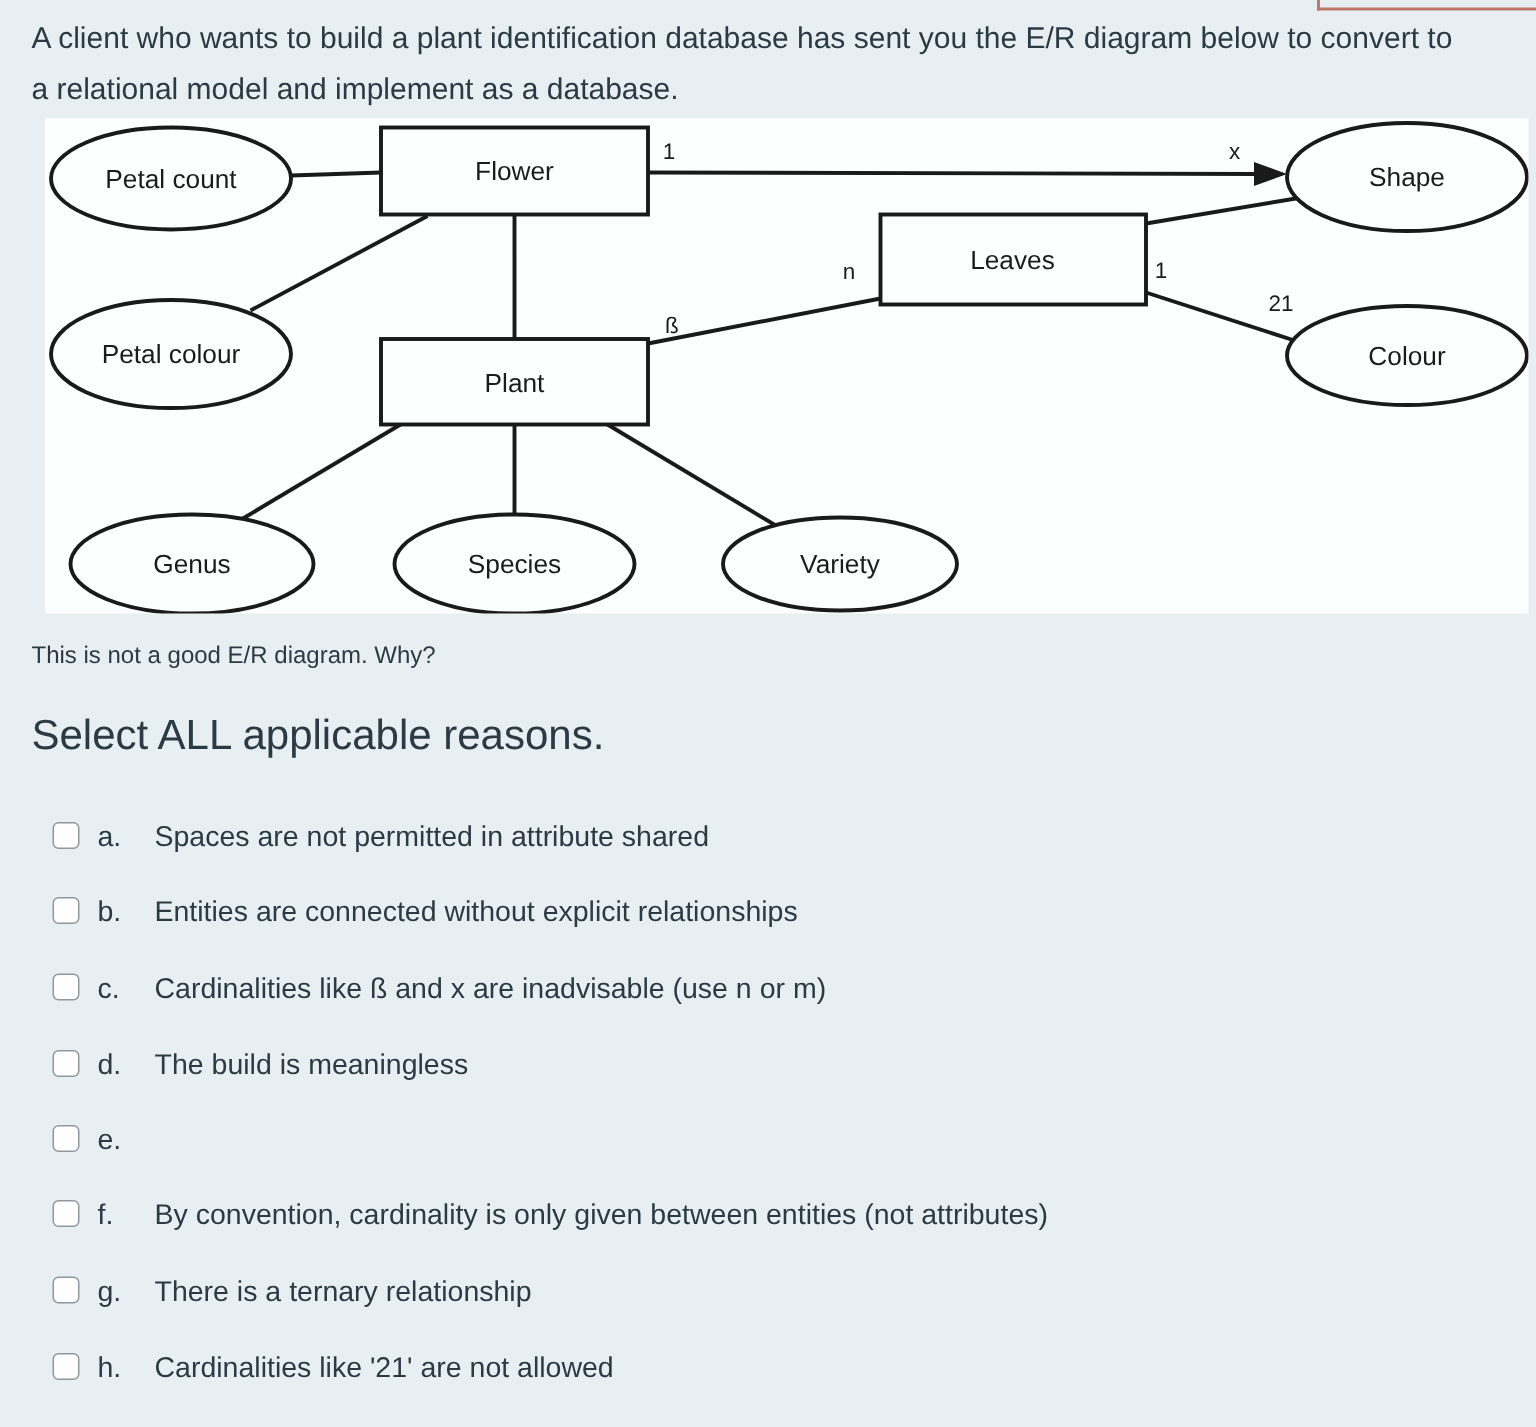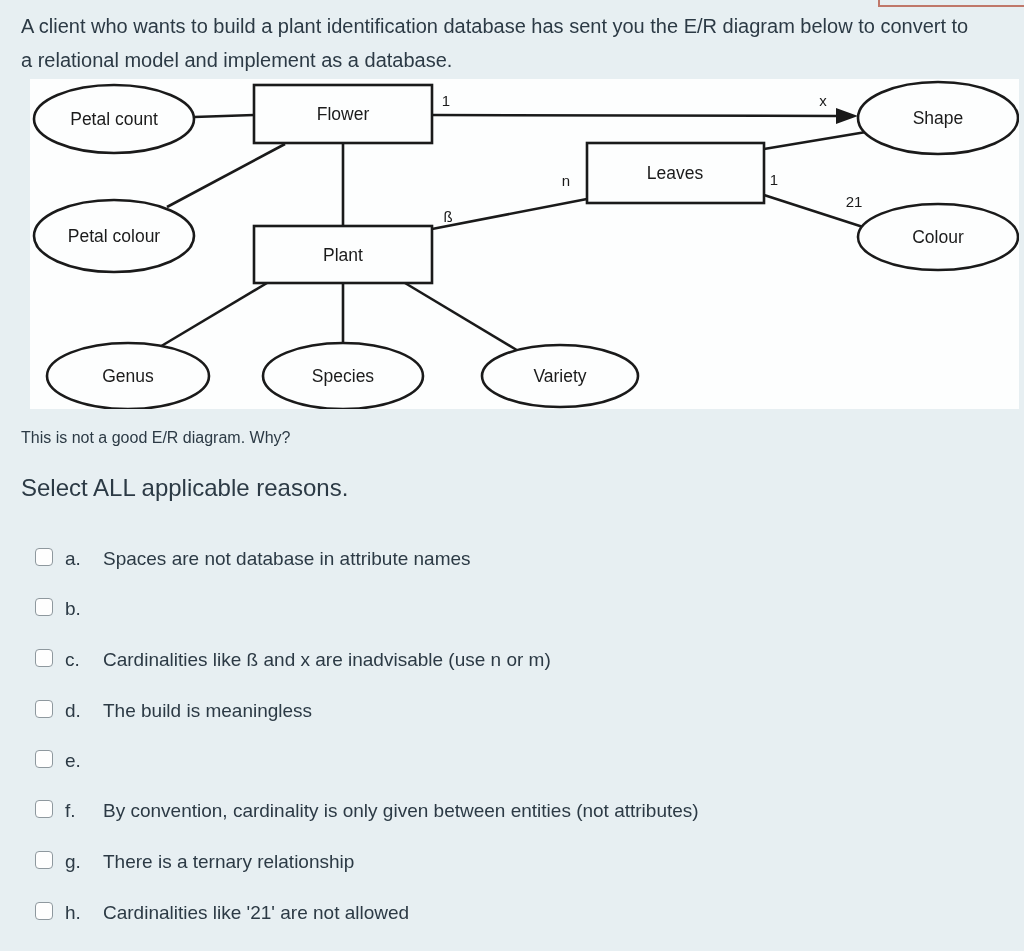--- a/index.html
+++ b/index.html
@@ -29,21 +29,21 @@
   .conn { stroke: #1a1a1a; stroke-width: 2.6; fill: none; }
   .dlabel {
     font-family: "Liberation Sans", sans-serif;
     font-size: 17.5px; fill: #1b1b1b; text-anchor: middle;
   }
   .card {
     font-family: "Liberation Sans", sans-serif;
     font-size: 15px; fill: #1b1b1b; text-anchor: middle;
   }
   .prompt  { position: absolute; left: 21px; top: 429px; font-size: 16px; }
-  .instr   { position: absolute; left: 21px; top: 474px; font-size: 24px; }
+  .instr   { position: absolute; left: 21px; top: 474px; font-size: 28px; }
   .options { position: absolute; left: 35px; top: 548px; width: 940px; }
   .opt-row {
     position: absolute; left: 0; display: flex; align-items: flex-start;
     font-size: 19px; line-height: 21px; color: #2c3a45;
   }
   .cbox {
     width: 18px; height: 18px; flex: 0 0 18px;
     border: 1.5px solid #8e989e; border-radius: 4px;
     background: #fefefe; margin-top: 0px; cursor: pointer;
   }
@@ -125,25 +125,26 @@
   </svg>
 </div>
 
 <p class="prompt">This is not a good E/R diagram. Why?</p>
 <p class="instr">Select ALL applicable reasons.</p>
 
 <div class="options">
   <div class="opt-row" style="top:0px">
     <div class="cbox"></div>
     <span class="opt-letter">a.</span>
-    <span class="opt-text">Spaces are not database in attribute names</span>
+    <span class="opt-text">Spaces are not permitted in attribute shared</span>
   </div>
   <div class="opt-row" style="top:50px">
     <div class="cbox"></div>
     <span class="opt-letter">b.</span>
+    <span class="opt-text">Entities are connected without explicit relationships</span>
   </div>
   <div class="opt-row" style="top:101px">
     <div class="cbox"></div>
     <span class="opt-letter">c.</span>
     <span class="opt-text">Cardinalities like ß and x are inadvisable (use n or m)</span>
   </div>
   <div class="opt-row" style="top:152px">
     <div class="cbox"></div>
     <span class="opt-letter">d.</span>
     <span class="opt-text">The build is meaningless</span>

